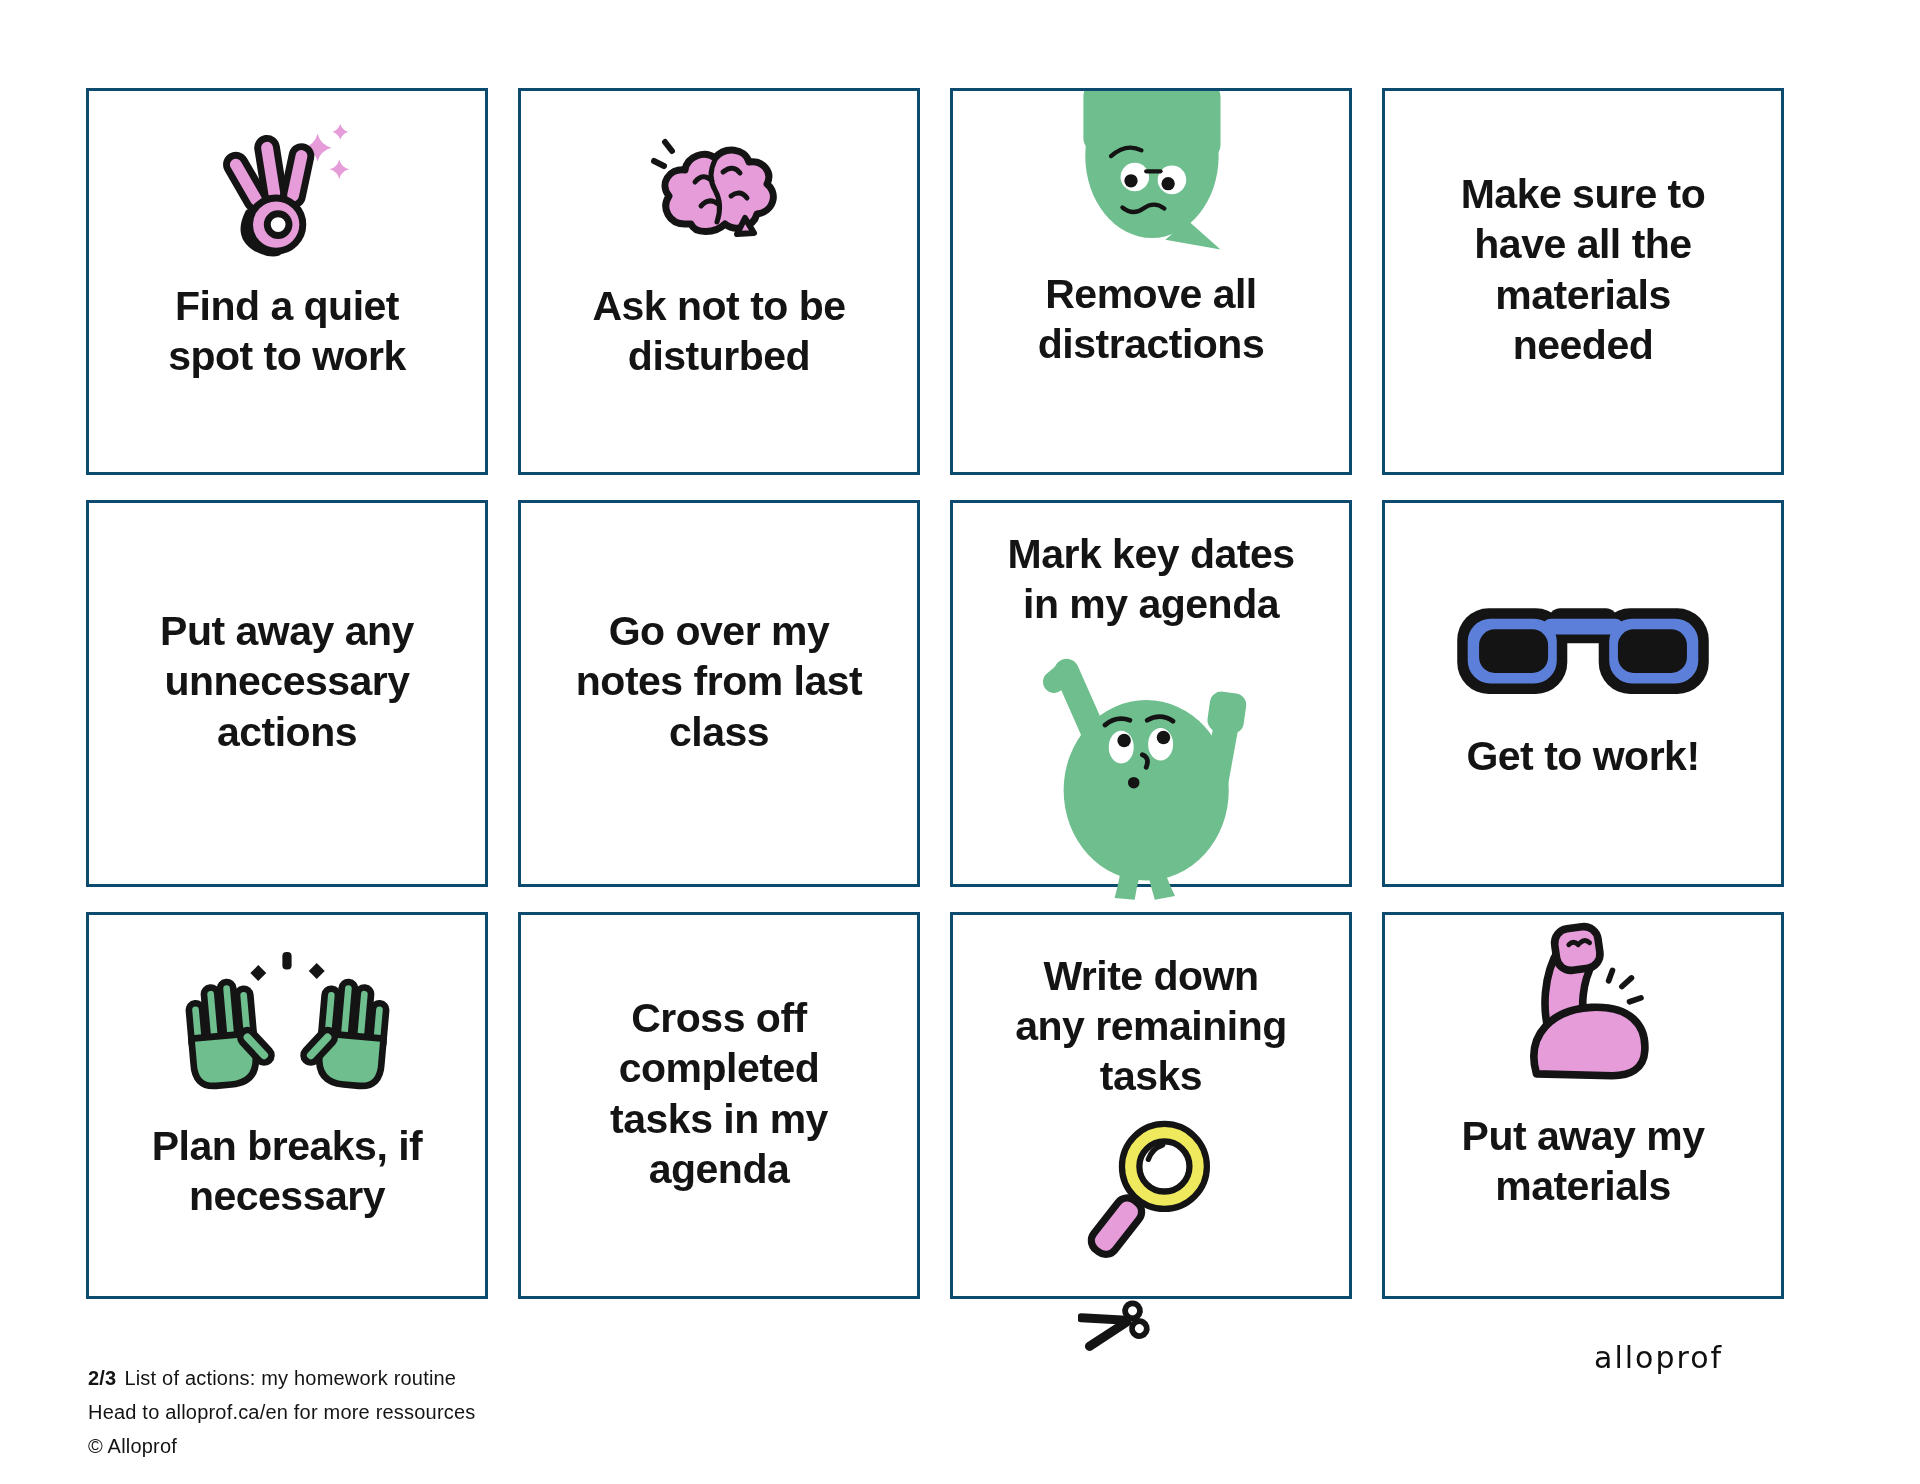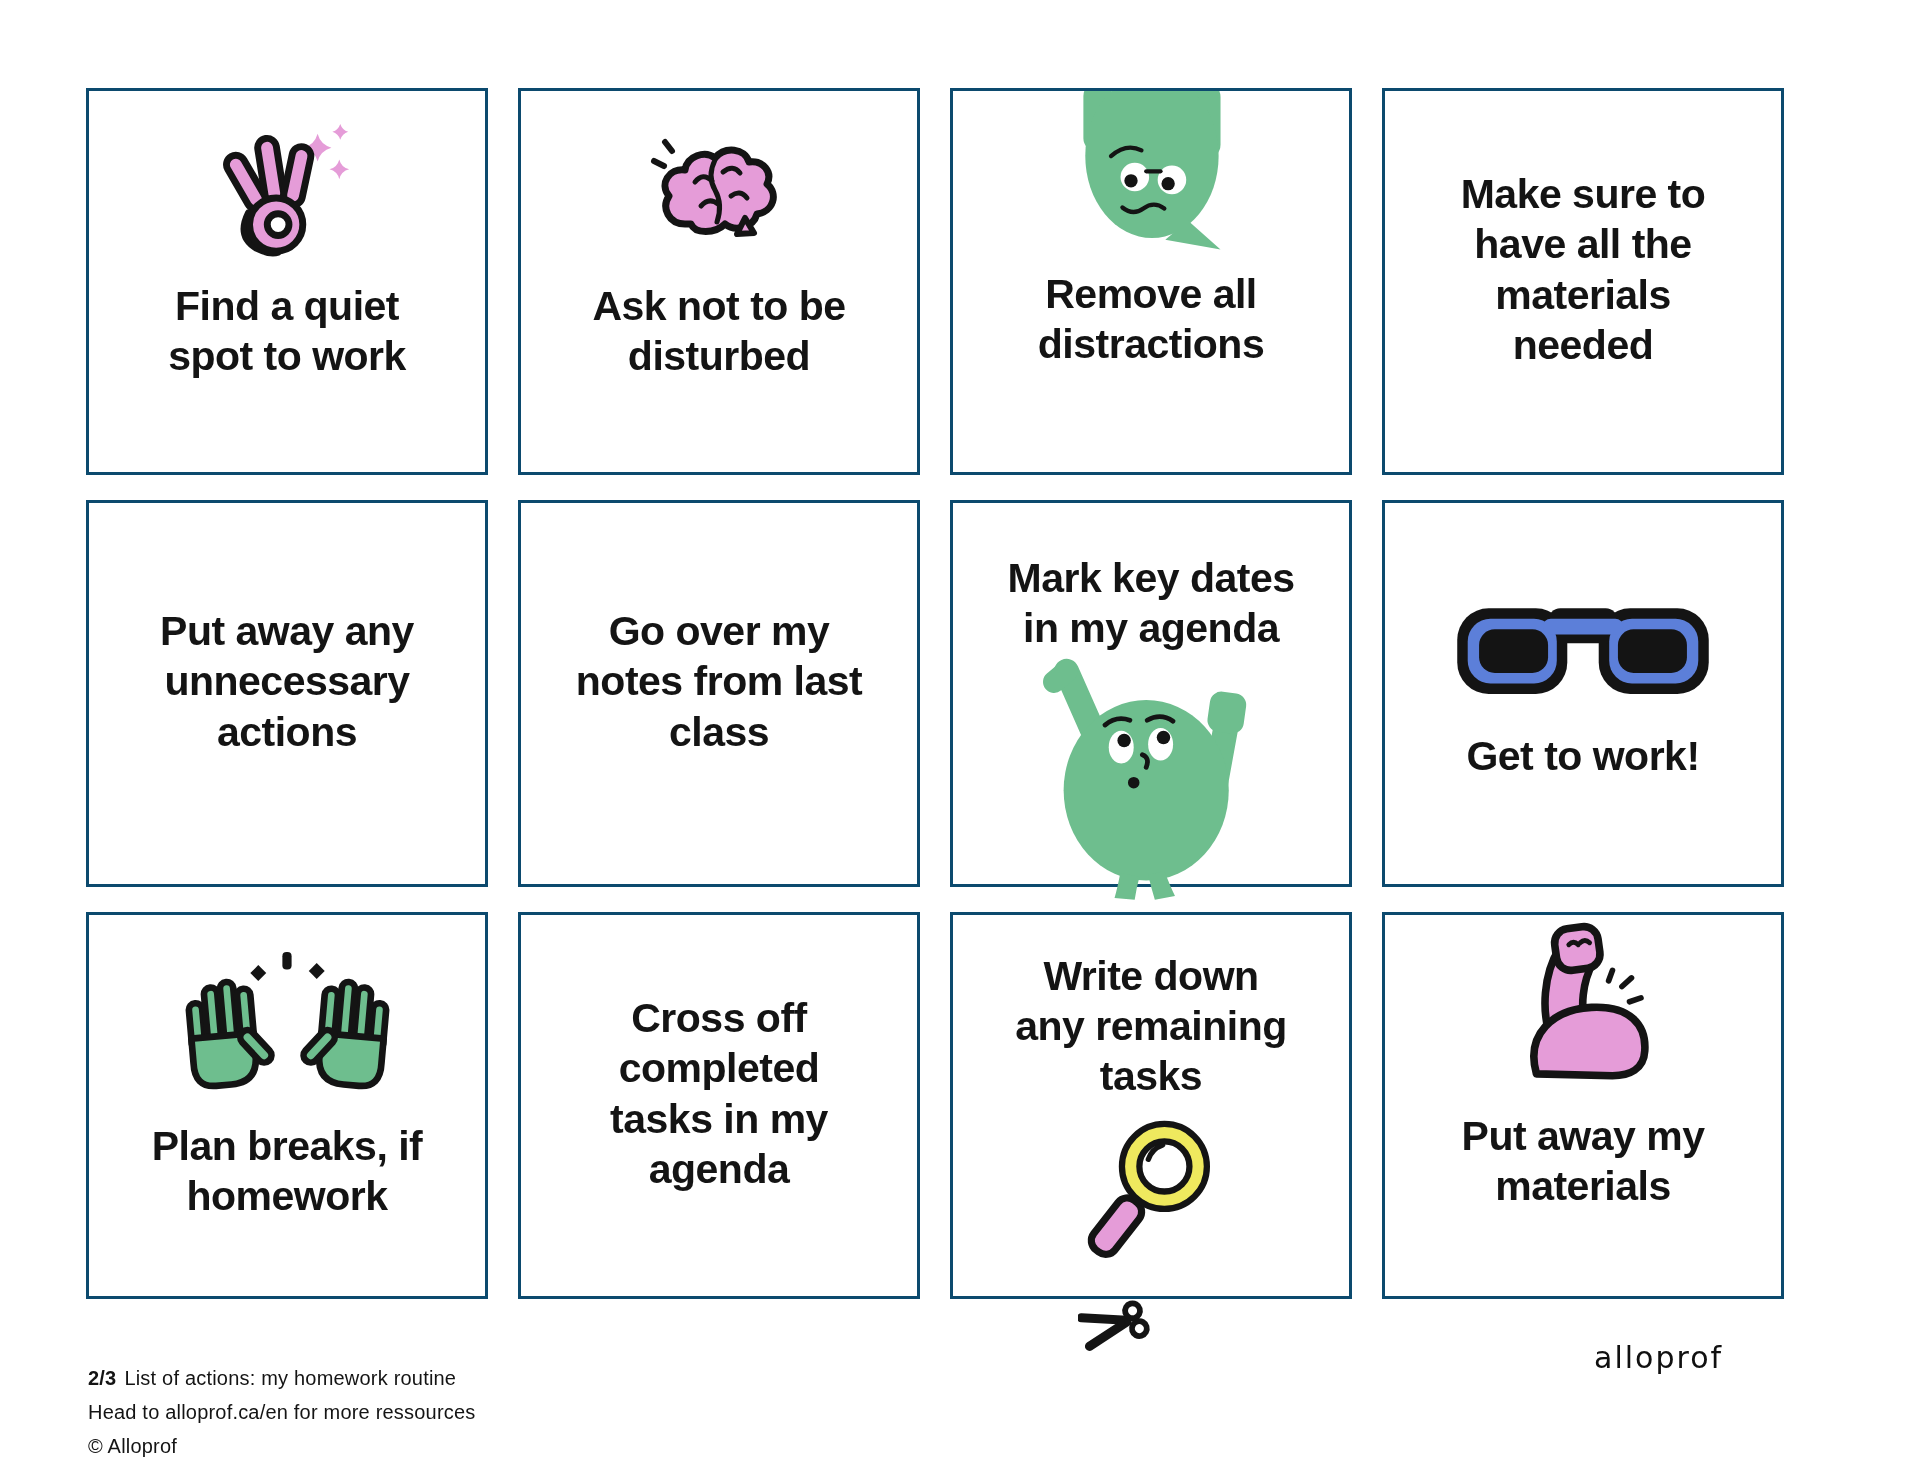--- a/index.html
+++ b/index.html
@@ -39,21 +39,21 @@
     flex:0 0 auto;
   }
   
   .l-icon-top { justify-content:flex-start; padding-top:18px; }
   .l-icon-top .icon-wrap { height:170px; margin-bottom:2px; }
   .l-flush { justify-content:flex-start; padding-top:0; }
   .l-flush .icon-wrap { height:172px; align-items:flex-start; margin-bottom:6px; }
   .l-center { justify-content:center; padding-bottom:24px; }
   .l-middle { justify-content:center; padding-bottom:10px; }
   .l-middle .icon-wrap { margin-bottom:30px; }
-  .l-text-top { padding-top:50px; }
+  .l-text-top { padding-top:26px; }
   .l-text-top-icon { padding-top:36px; }
   .l-text-top-icon .icon-wrap { margin-top:10px; }
   .l-icon-top-deep { justify-content:flex-start; }
   .l-icon-top-deep .icon-wrap { height:180px; margin-bottom:16px; }
   .l-icon-top-row3 { justify-content:flex-start; padding-top:30px; }
   .l-icon-top-row3 .icon-wrap { height:172px; margin-bottom:4px; }
   .char-bottom {
     position:absolute; left:50%; bottom:-26px;
     transform:translateX(-52%);
     z-index:2;
@@ -234,21 +234,21 @@
           <rect x="2" y="24" width="13" height="46" rx="6.5"></rect>
           <rect x="18" y="10" width="13" height="54" rx="6.5"></rect>
           <rect x="34" y="6" width="13" height="58" rx="6.5"></rect>
           <rect x="50" y="14" width="13" height="52" rx="6.5"></rect>
           <path d="M2,58 h61 v22 q0,26 -26,26 h-15 q-21,0 -20,-24 z"></path>
           <rect x="57" y="52" width="14" height="38" rx="7" transform="rotate(-38 64 71)"></rect>
         </g>
       </svg>
     </div>
     <div class="card-label">Plan breaks, if
-homework</div>
+necessary</div>
   </div>
 
   <div class="card l-center">
     <div class="card-label">Cross off
 completed
 tasks in my
 agenda</div>
   </div>
 
   <div class="card l-text-top-icon">

